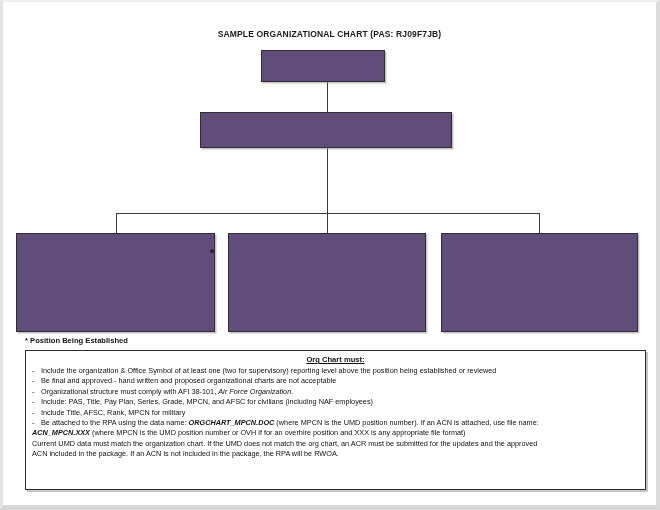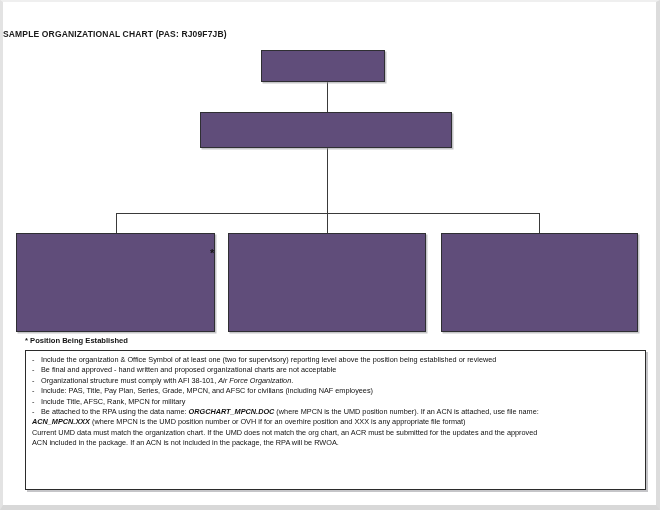--- a/index.html
+++ b/index.html
@@ -24,20 +24,21 @@
     left:0;top:0;
     width:653px;height:503px;
     background:#ffffff;
   }
 
   
   .chart-title{
     position:absolute;
     left:0; top:27px;
     width:653px;
+    text-align:center;
     font-size:8.5px;
     font-weight:bold;
     letter-spacing:0.15px;
     color:#1a1a1a;
     white-space:nowrap;
   }
 
   
   .org-box{
     position:absolute;
@@ -158,20 +159,21 @@
     <div class="org-box" id="box-child-1"></div>
     <div class="org-box" id="box-child-2"></div>
     <div class="org-box" id="box-child-3"></div>
 
     <div class="box-marker">*</div>
 
     <div class="footnote">* Position Being Established</div>
 
     <div id="notes-box">
 
+      <div class="notes-heading">Org Chart must:</div>
 
       <ul class="bullets">
         <li>
           <span class="dash">-</span><span>Include the organization &amp; Office Symbol of at least one (two for supervisory) reporting level above the position being established or reviewed</span>
         </li>
         <li>
           <span class="dash">-</span><span>Be final and approved - hand written and proposed organizational charts are not acceptable</span>
         </li>
         <li>
           <span class="dash">-</span><span>Organizational structure must comply with AFI 38-101, </span><span class="it">Air Force Organization</span><span>.</span>

